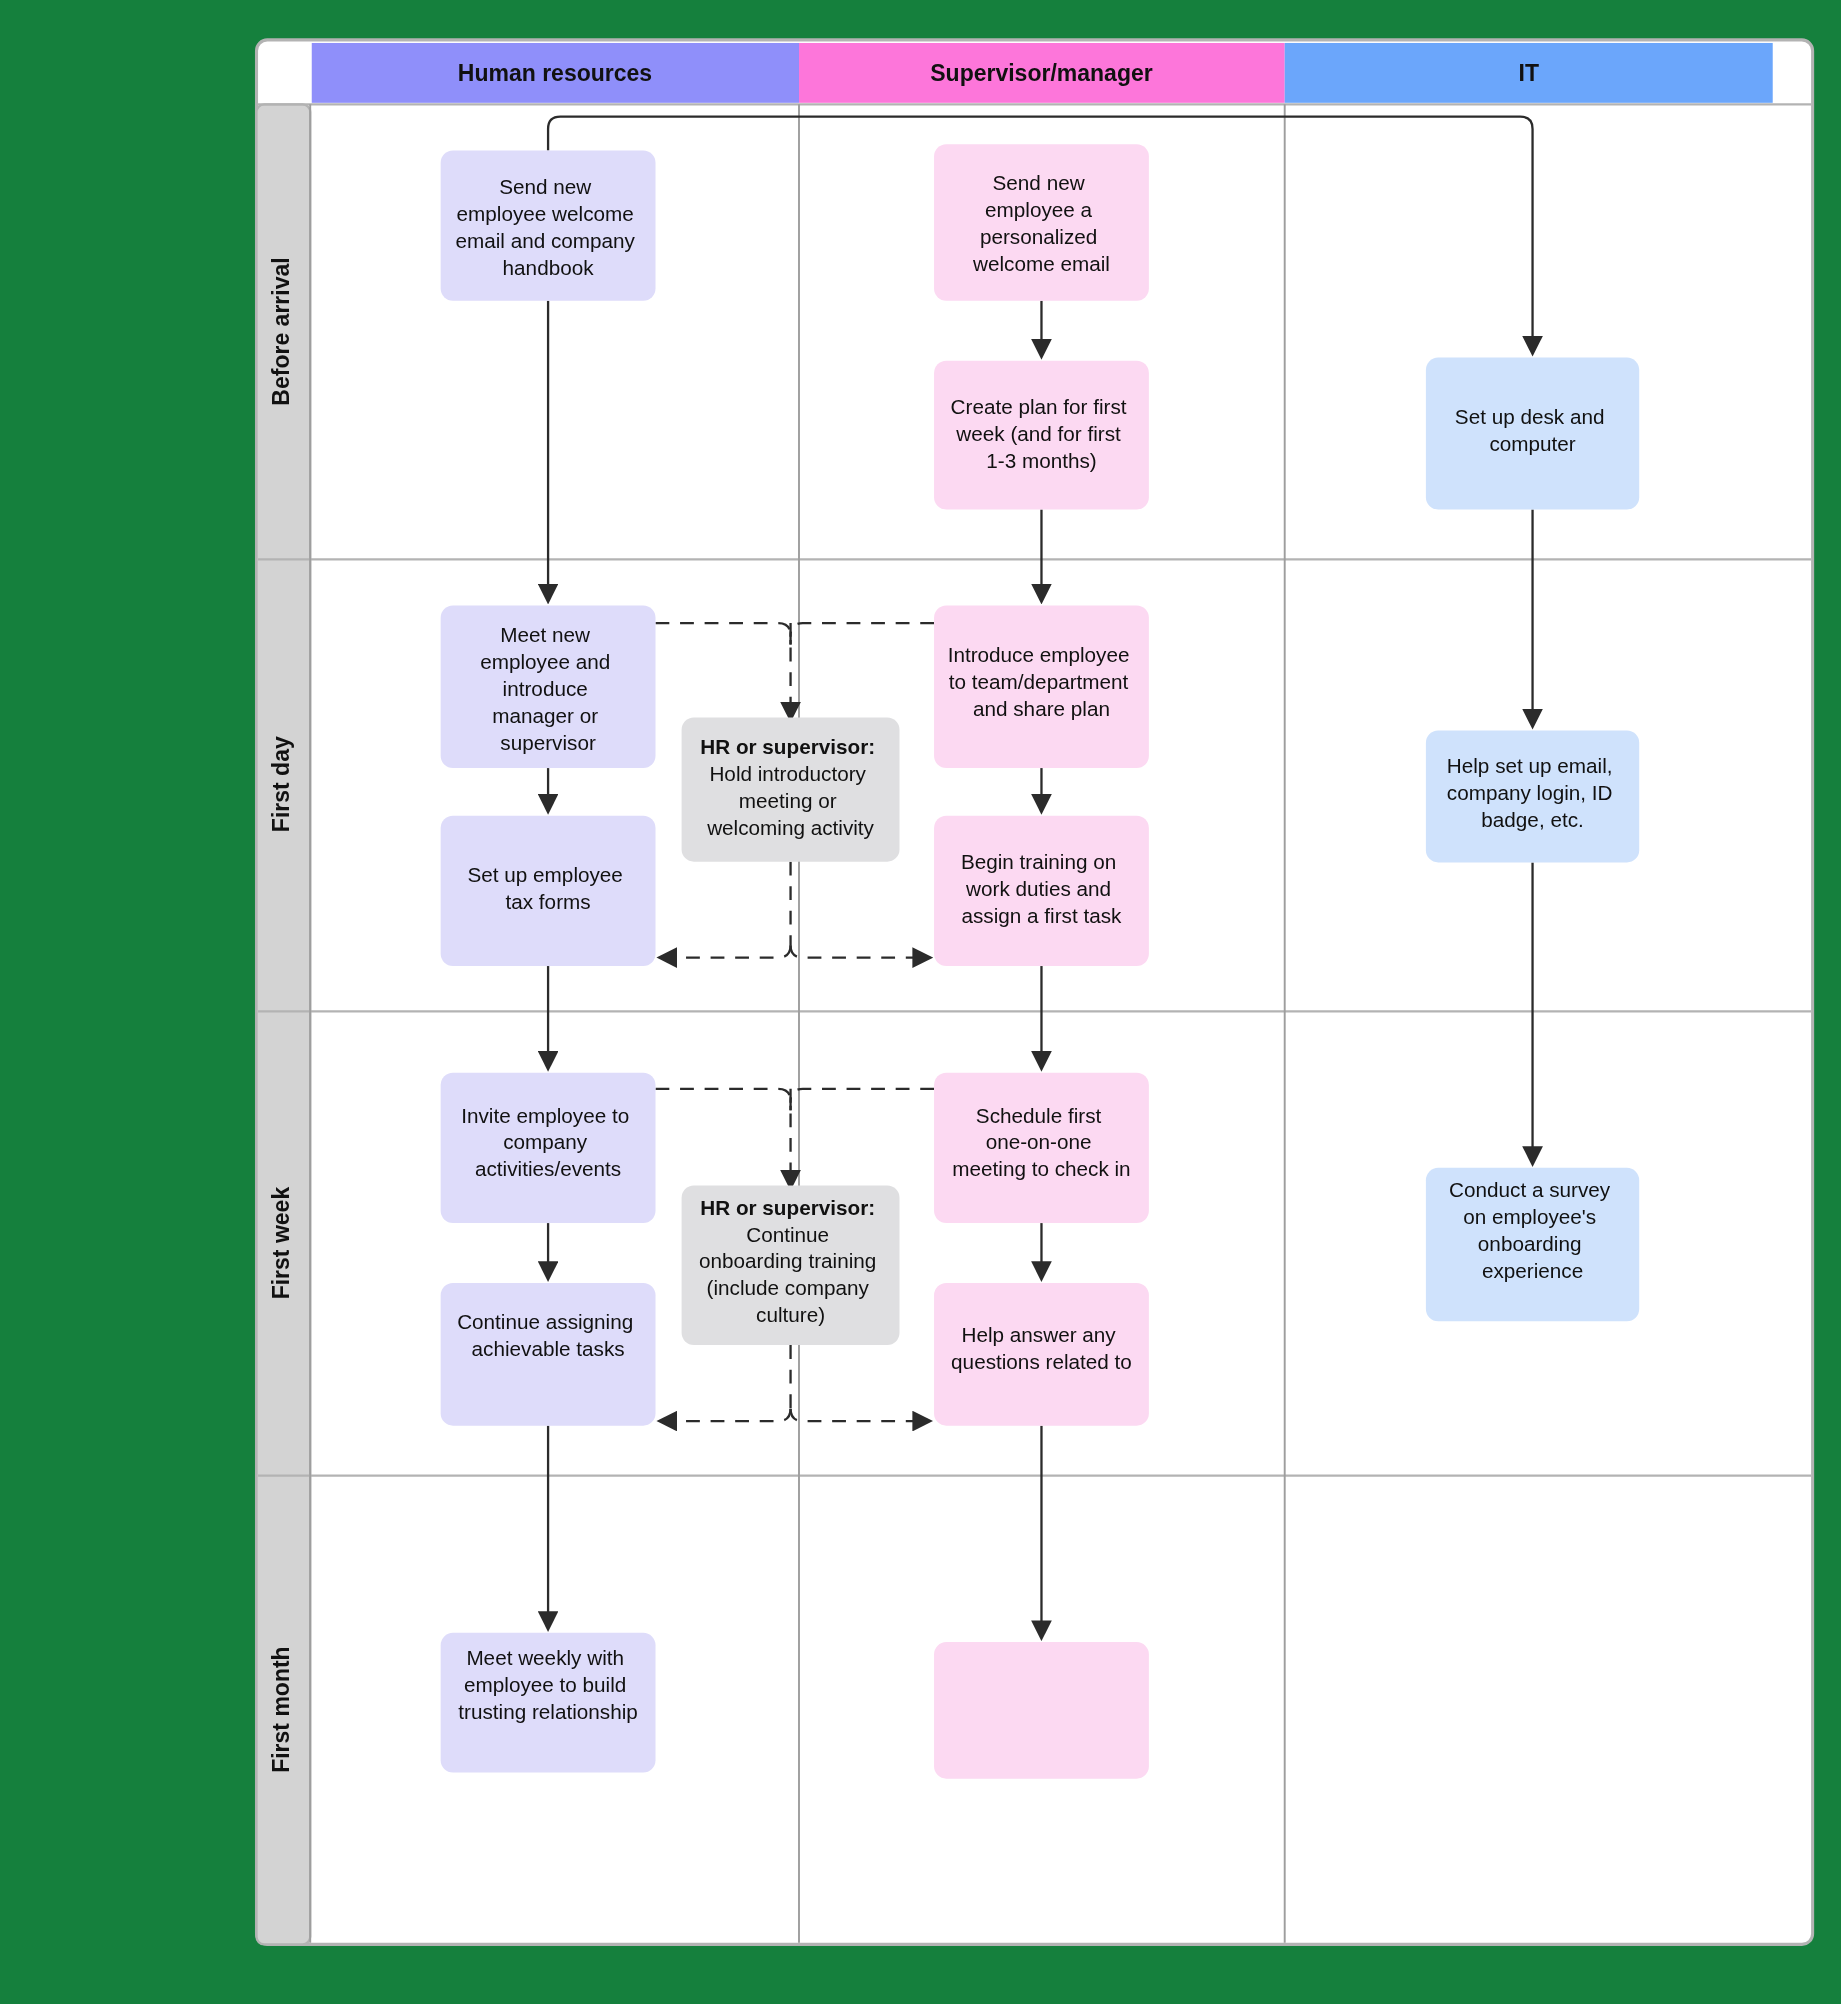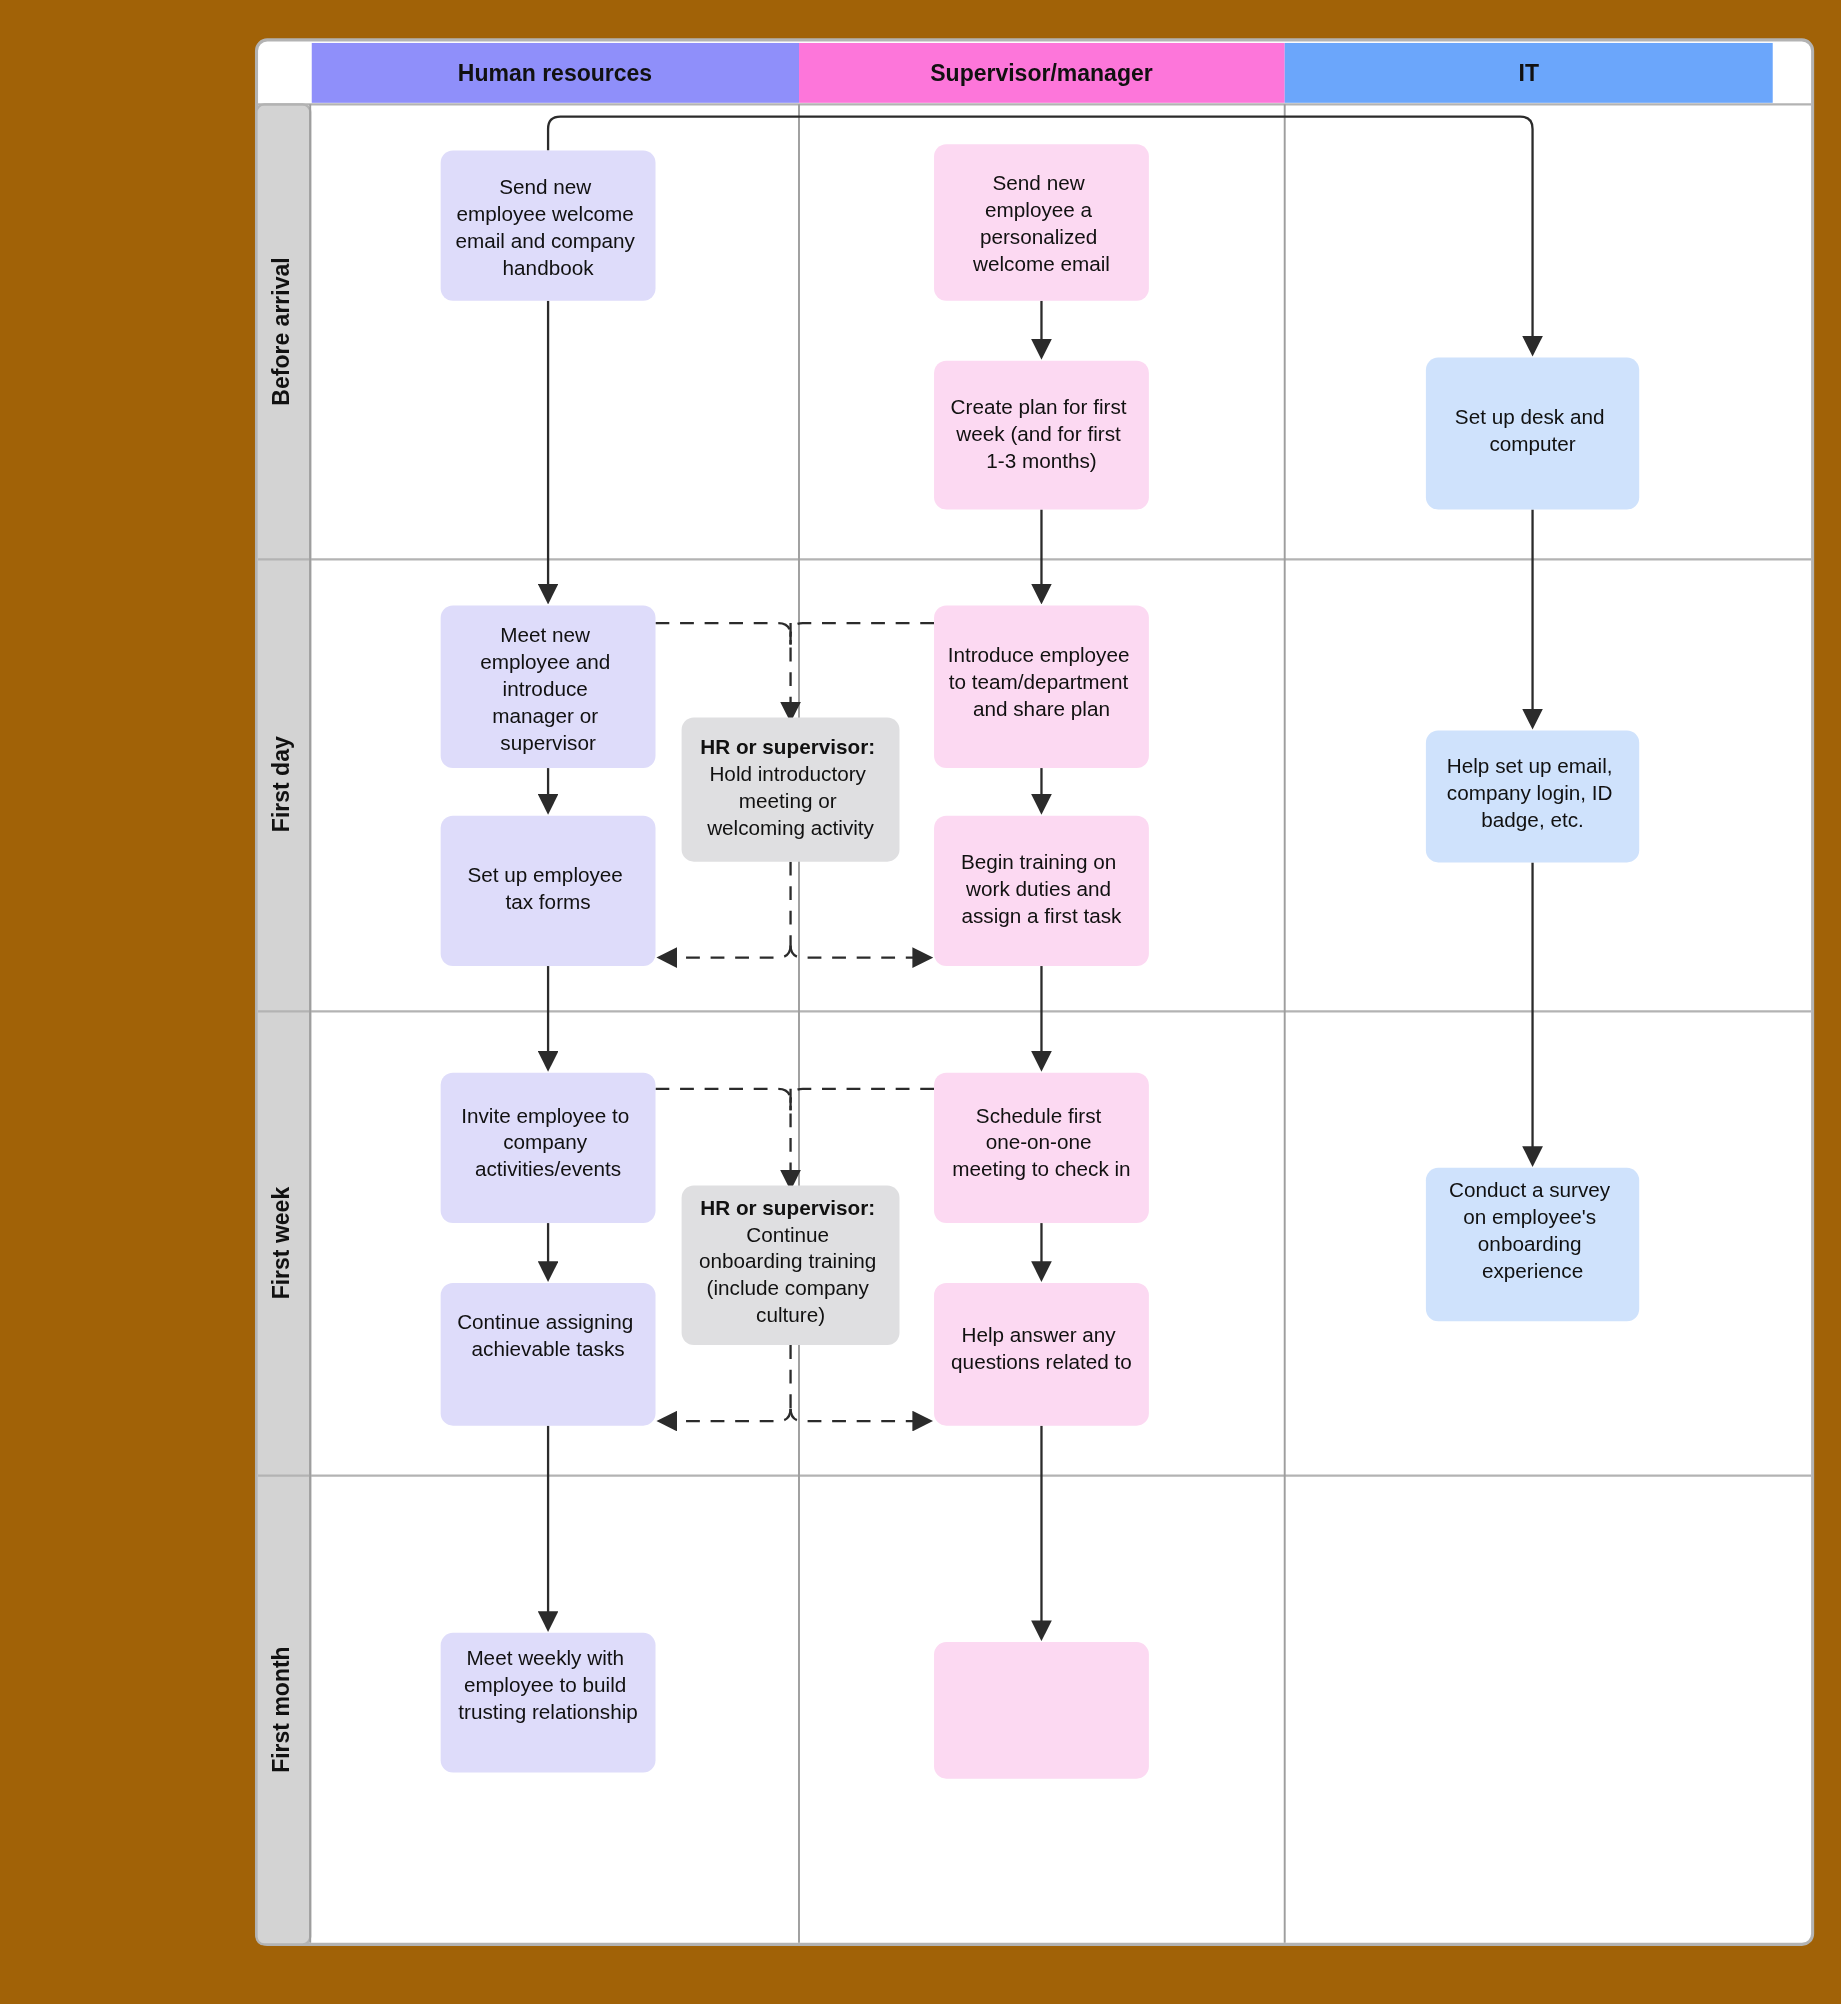--- a/index.html
+++ b/index.html
@@ -5,21 +5,21 @@
   html, body {
     margin: 0;
     padding: 0;
     background: #ffffff;
     font-family: "Liberation Sans", sans-serif;
   }
   #stage {
     position: relative;
     width: 1842px;
     height: 2005px;
-    background: #a16207;
+    background: #15803d;
     overflow: hidden;
   }
   svg.diagram {
     position: absolute;
     left: 0;
     top: 0;
     width: 1842px;
     height: 2005px;
     display: block;
   }

